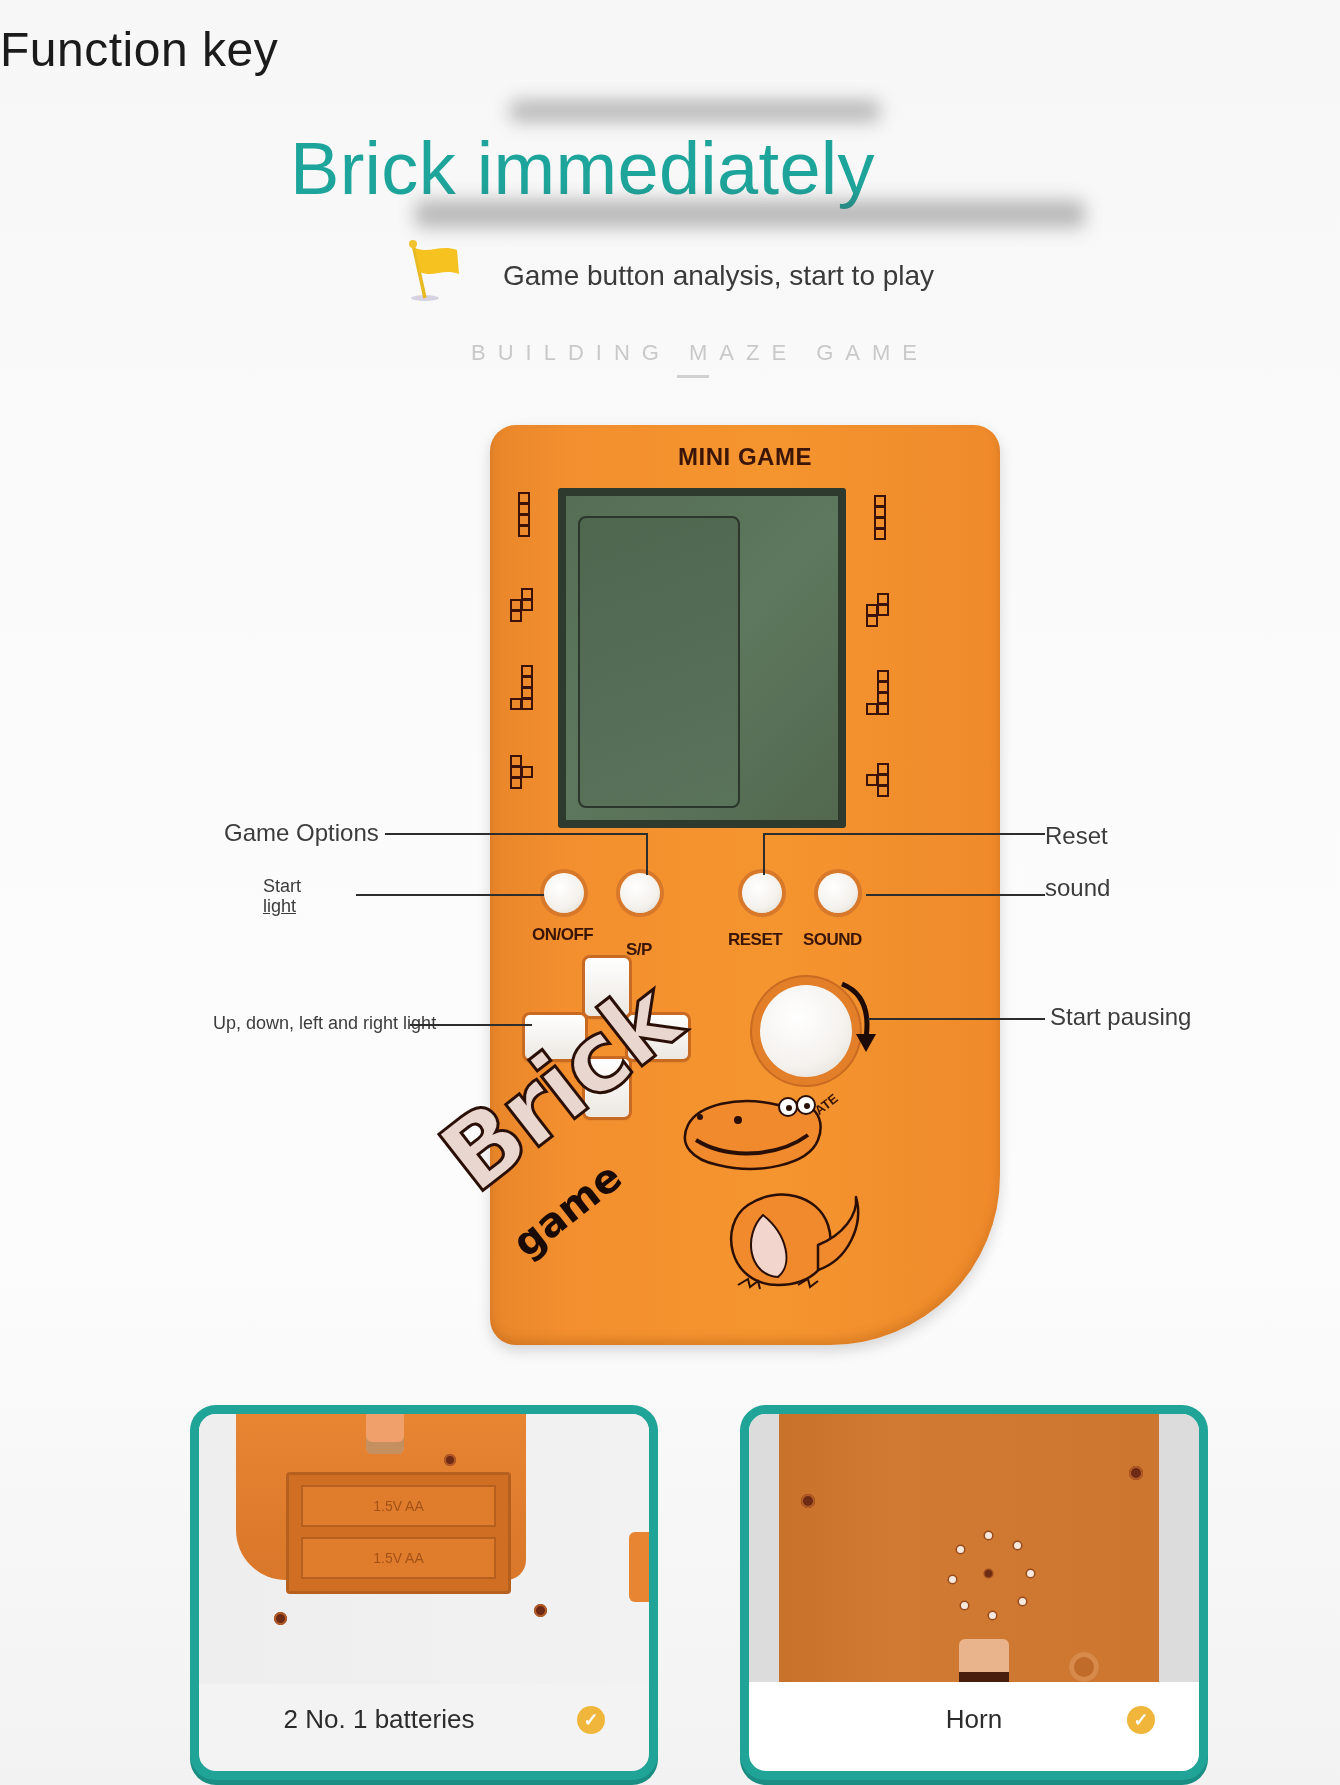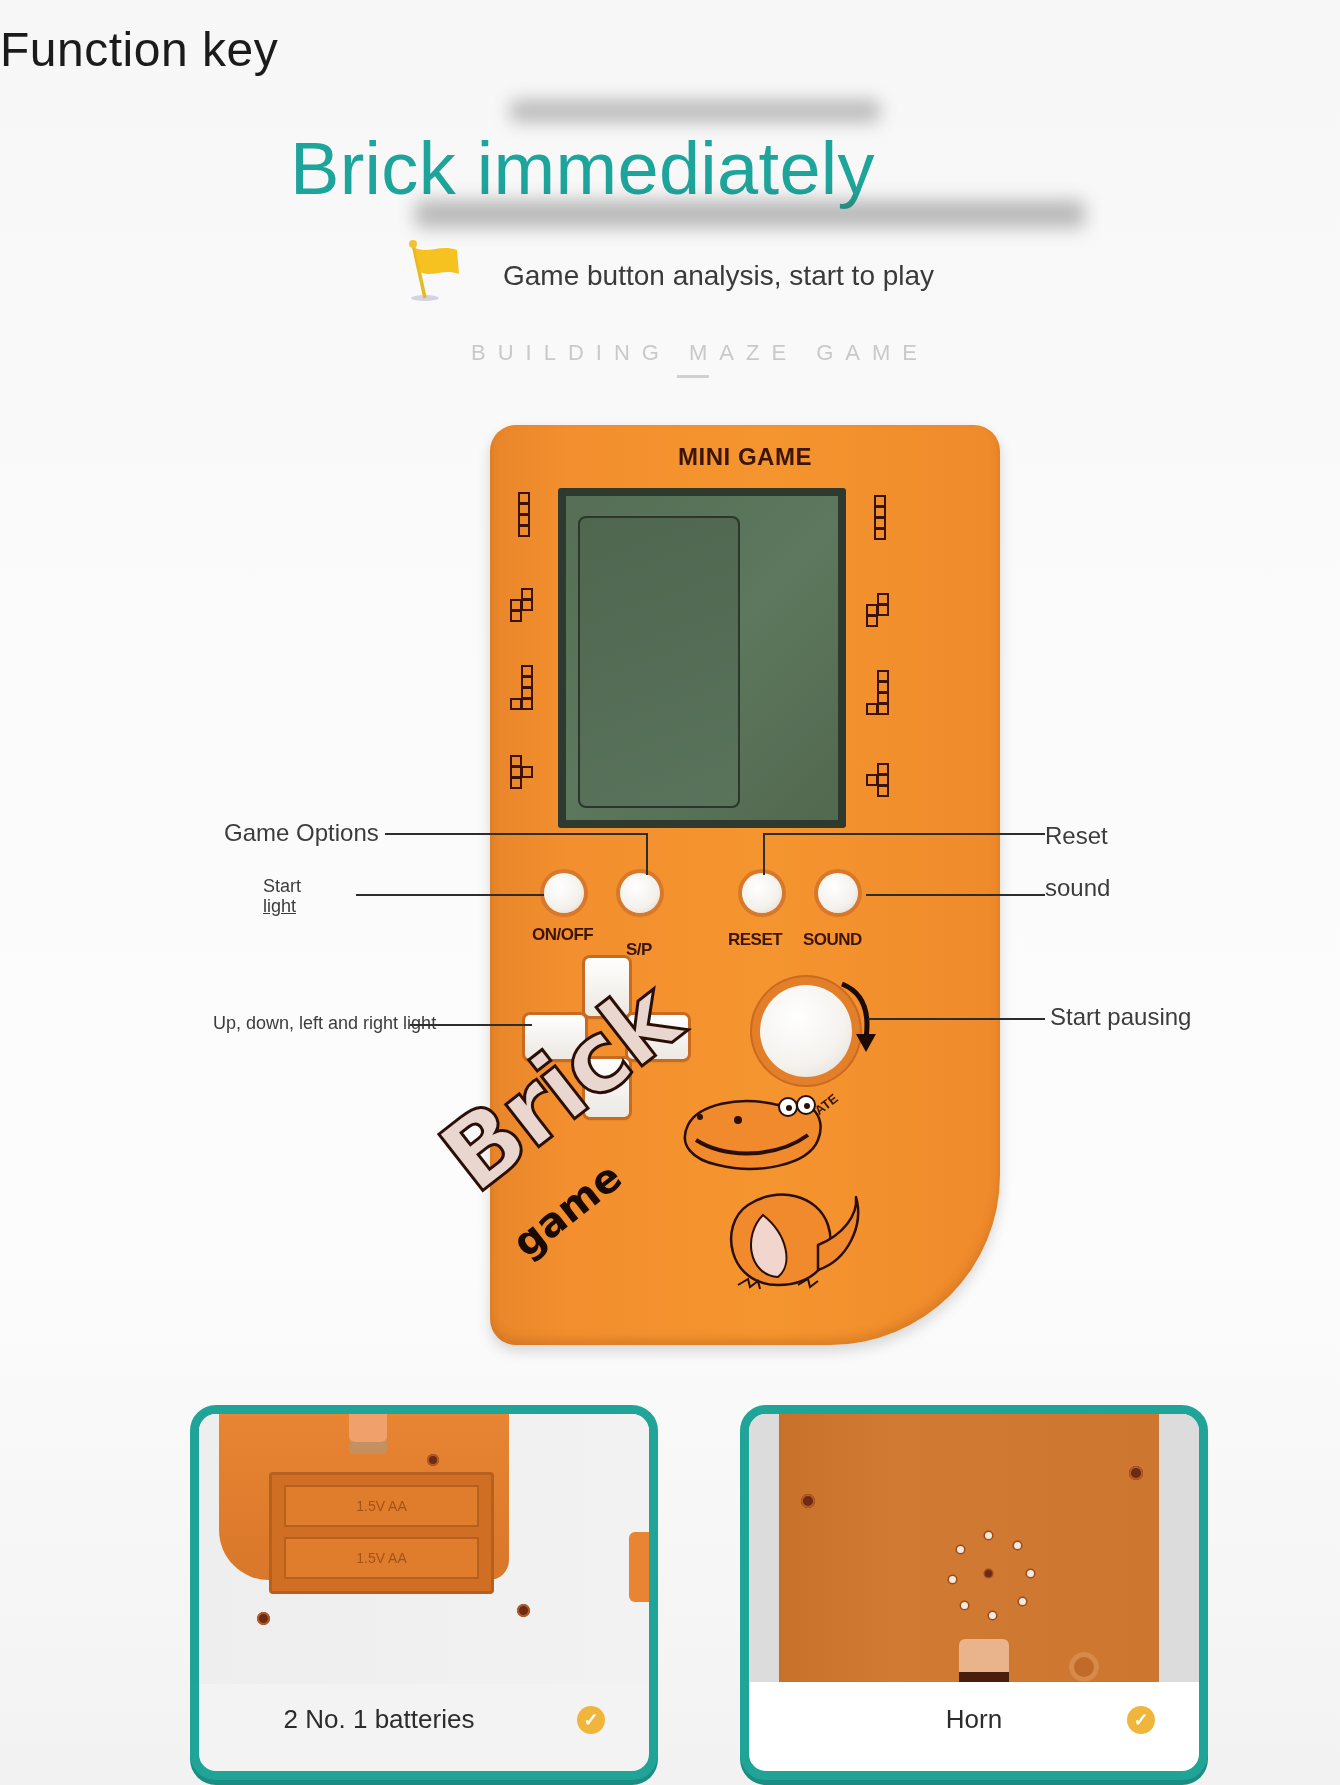--- a/index.html
+++ b/index.html
@@ -201,21 +201,21 @@
 <div class="abs line" style="left:866px; top:894px; width:179px;"></div>
 
 <div class="abs callout-xs" style="left:213px; top:1013px;">Up, down, left and right light</div>
 <div class="abs line" style="left:410px; top:1024px; width:122px;"></div>
 
 <div class="abs callout" style="left:1050px; top:1003px;">Start pausing</div>
 <div class="abs line" style="left:868px; top:1018px; width:177px;"></div>
 
 <div class="abs panel" style="left:190px; top:1405px;">
   <div class="abs panel-photo" style="background:linear-gradient(90deg,#eeeeee 0%, #f2f2f2 100%);">
-    <div class="abs" style="left:20px; top:0; width:290px; height:166px; background:linear-gradient(180deg,#e88533,#d9772a); border-radius:0 0 20px 50px;">
+    <div class="abs" style="left:37px; top:0; width:290px; height:166px; background:linear-gradient(180deg,#e88533,#d9772a); border-radius:0 0 20px 50px;">
       <div class="abs" style="left:130px; top:0; width:38px; height:40px; background:#f0a06a; border-radius:0 0 6px 6px; box-shadow: inset 0 -12px 0 #c49060;"></div>
       <div class="abs hole" style="left:208px; top:40px; width:12px; height:12px;"></div>
       <div class="abs" style="left:50px; top:58px; width:225px; height:122px; background:#d06f24; border:3px solid #b5601e; border-radius:4px;">
         <div class="abs" style="left:12px; top:10px; width:195px; height:42px; border:2px solid #b5601e; background:#df7d2c; font-size:14px; color:#a45218; text-align:center; line-height:38px;">1.5V  AA</div>
         <div class="abs" style="left:12px; top:62px; width:195px; height:42px; border:2px solid #b5601e; background:#df7d2c; font-size:14px; color:#a45218; text-align:center; line-height:38px;">1.5V  AA</div>
       </div>
       <div class="abs hole" style="left:38px; top:198px; width:13px; height:13px;"></div>
       <div class="abs hole" style="left:298px; top:190px; width:13px; height:13px;"></div>
     </div>
     <div class="abs" style="left:430px; top:118px; width:22px; height:70px; background:#e88533; border-radius:6px 0 0 6px;"></div>

